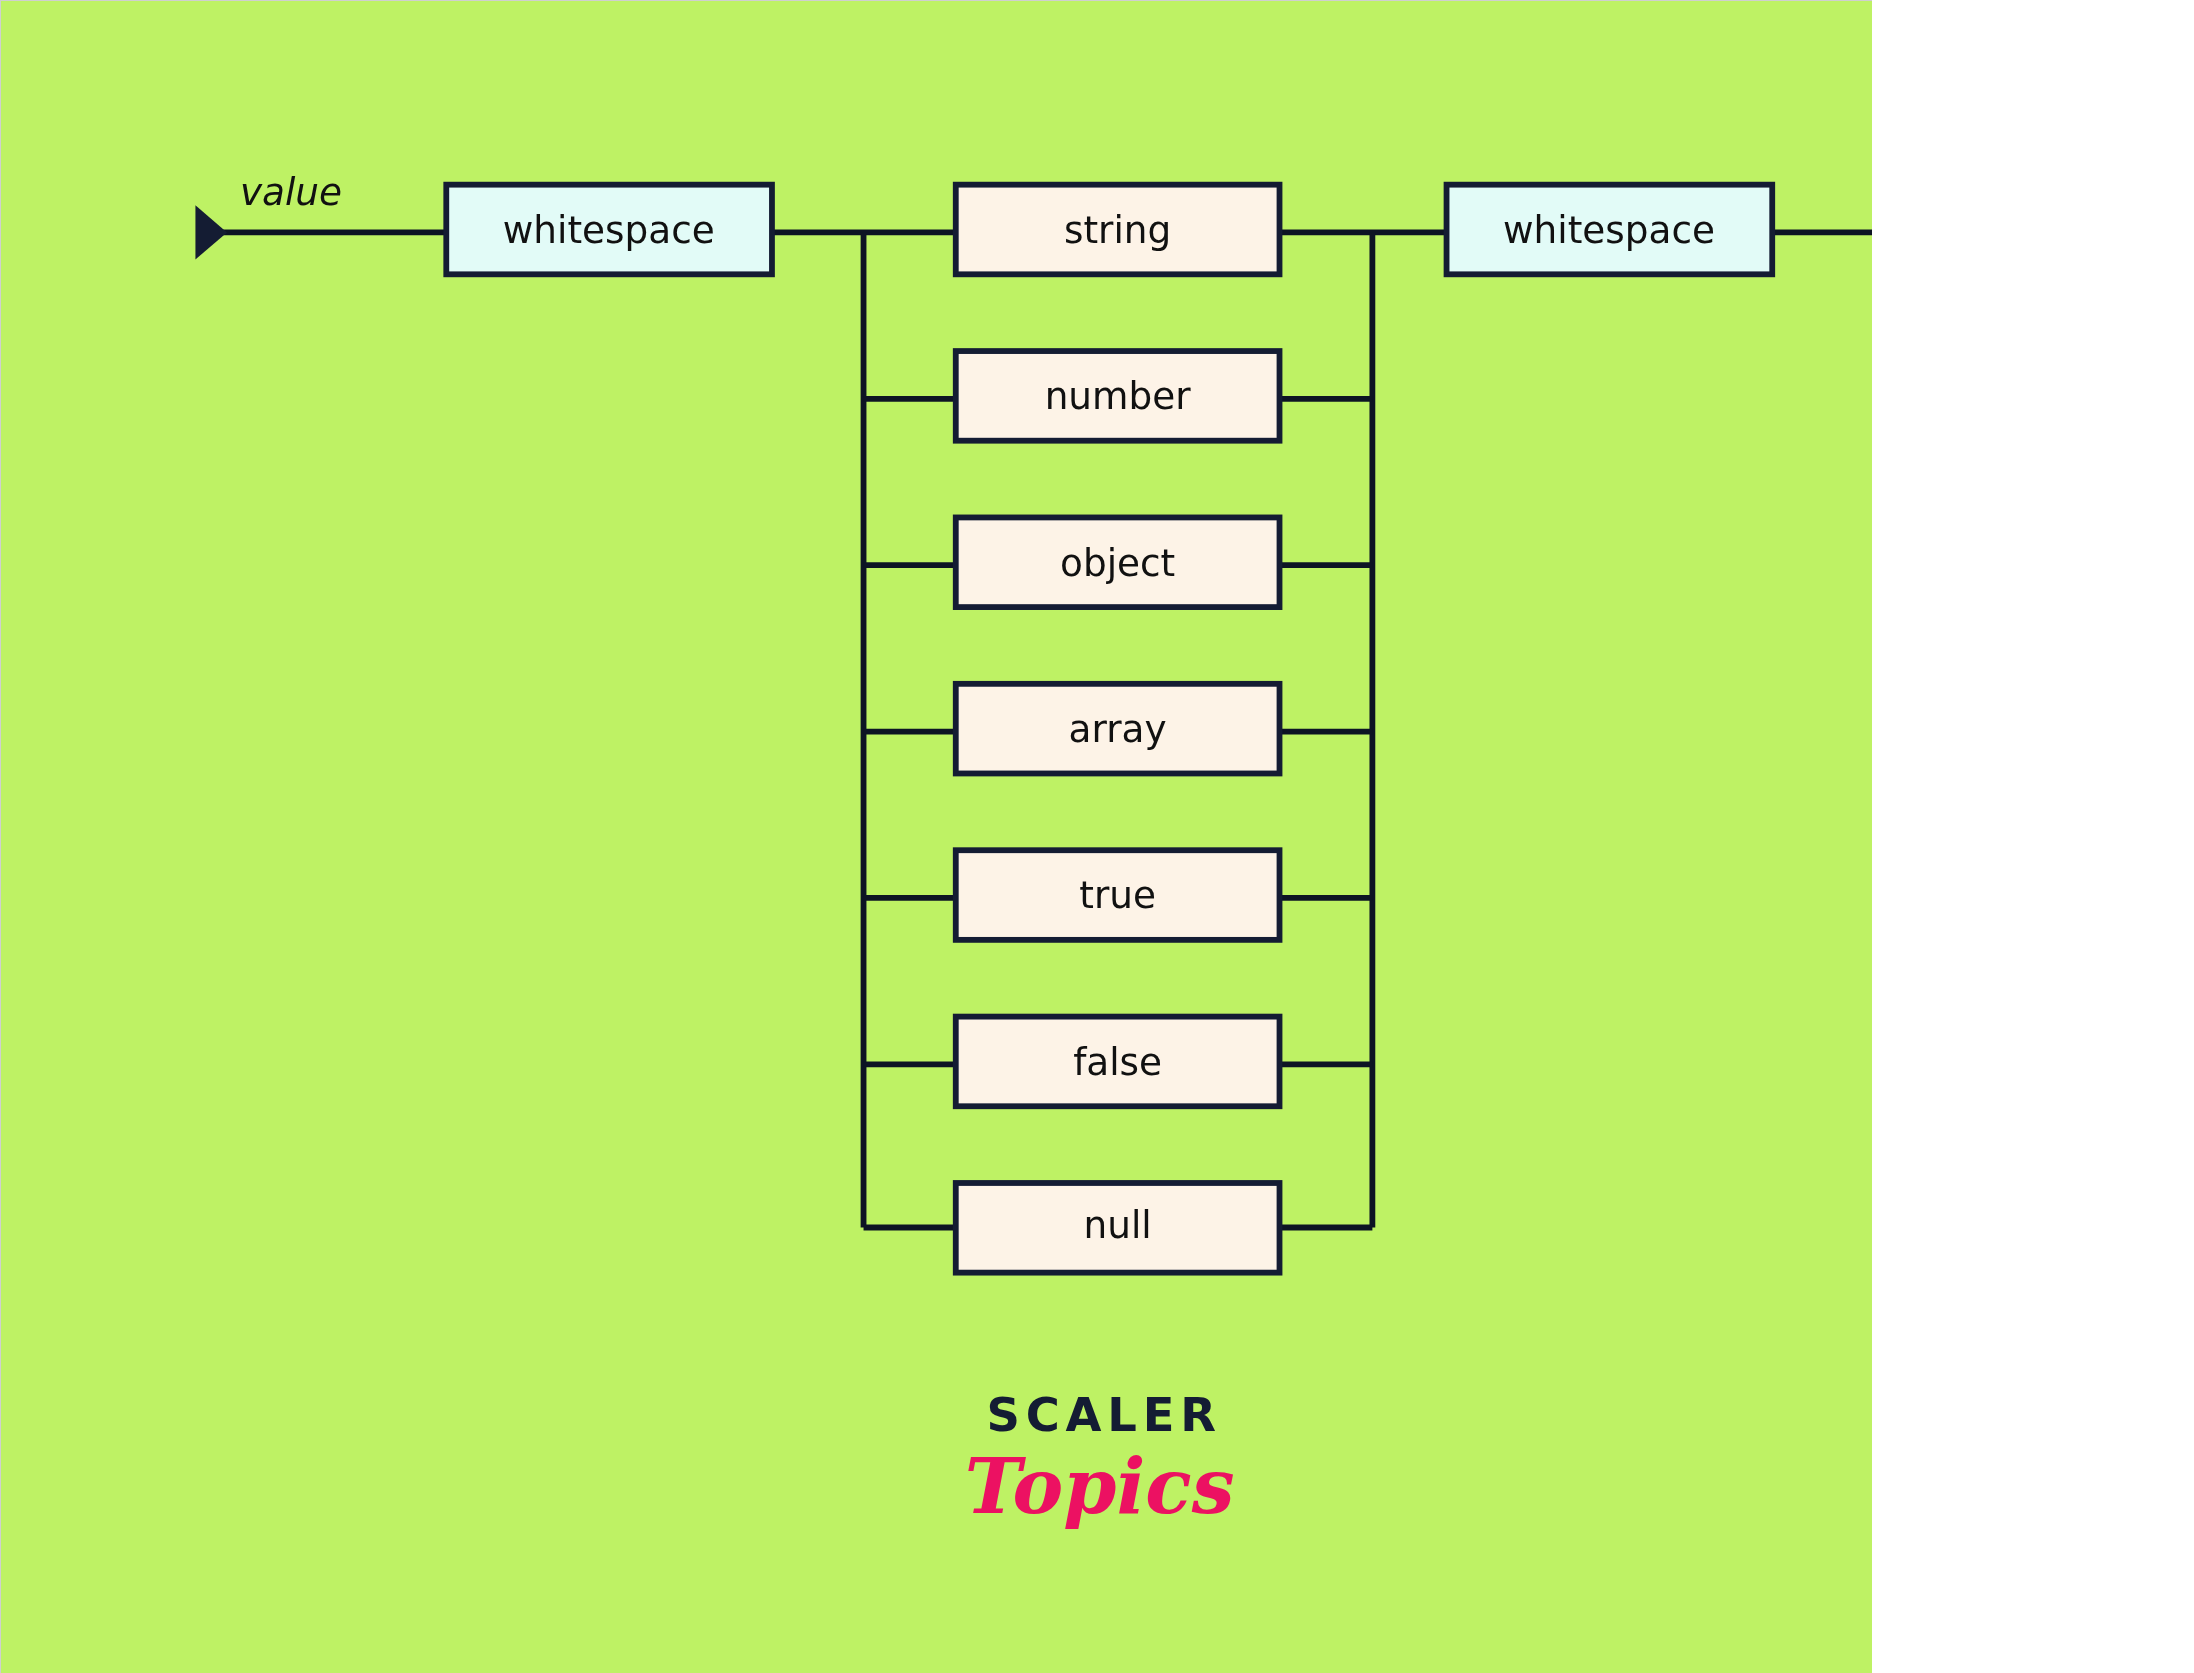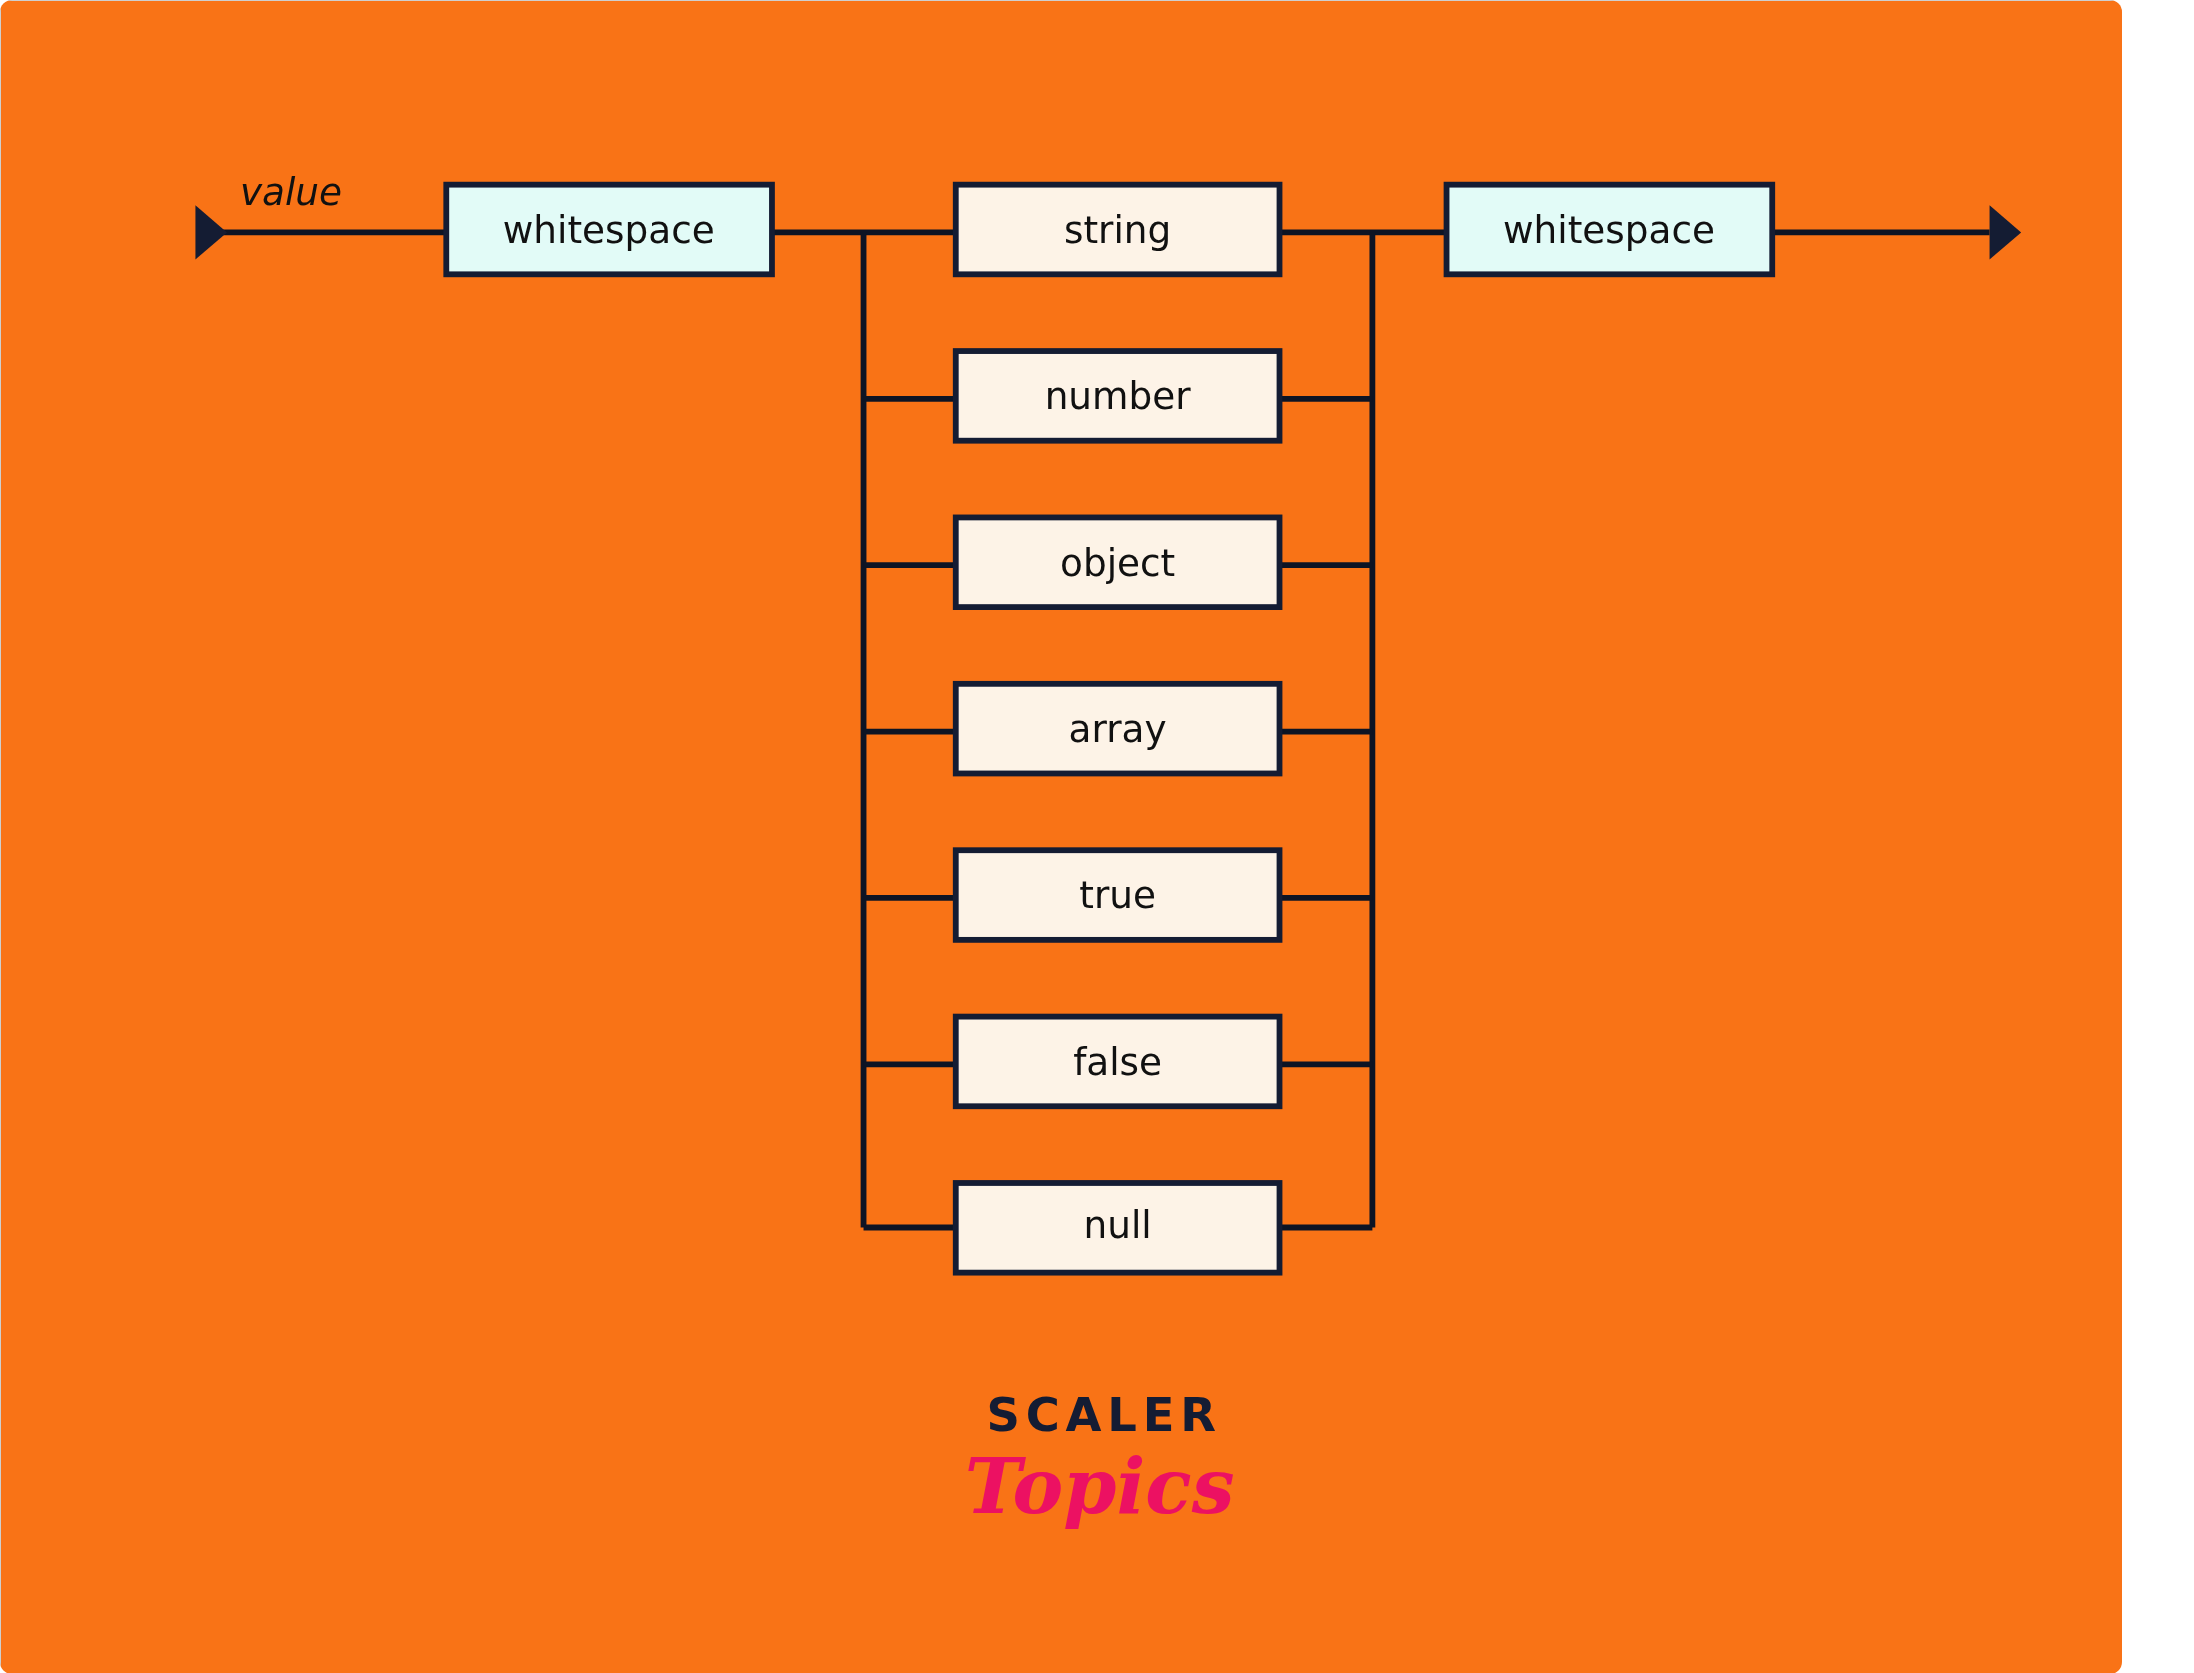--- a/index.html
+++ b/index.html
@@ -5,25 +5,24 @@
   html, body {
     margin: 0;
     padding: 0;
     background: #ffffff;
   }
   body {
     font-family: "DejaVu Sans", sans-serif;
   }
   #page {
     position: relative;
-    width: 2122px;
+    width: 1872px;
     height: 1674px;
-    background: #f97316;
+    background: #bef264;
     overflow: hidden;
-    border-radius: 12px;
   }
   
   #page-frame {
     position: absolute;
     left: 0; top: 0;
     width: 2194px; height: 1674px;
     box-sizing: border-box;
     border: 1.9px solid #cfcfcf;
     pointer-events: none;
   }

